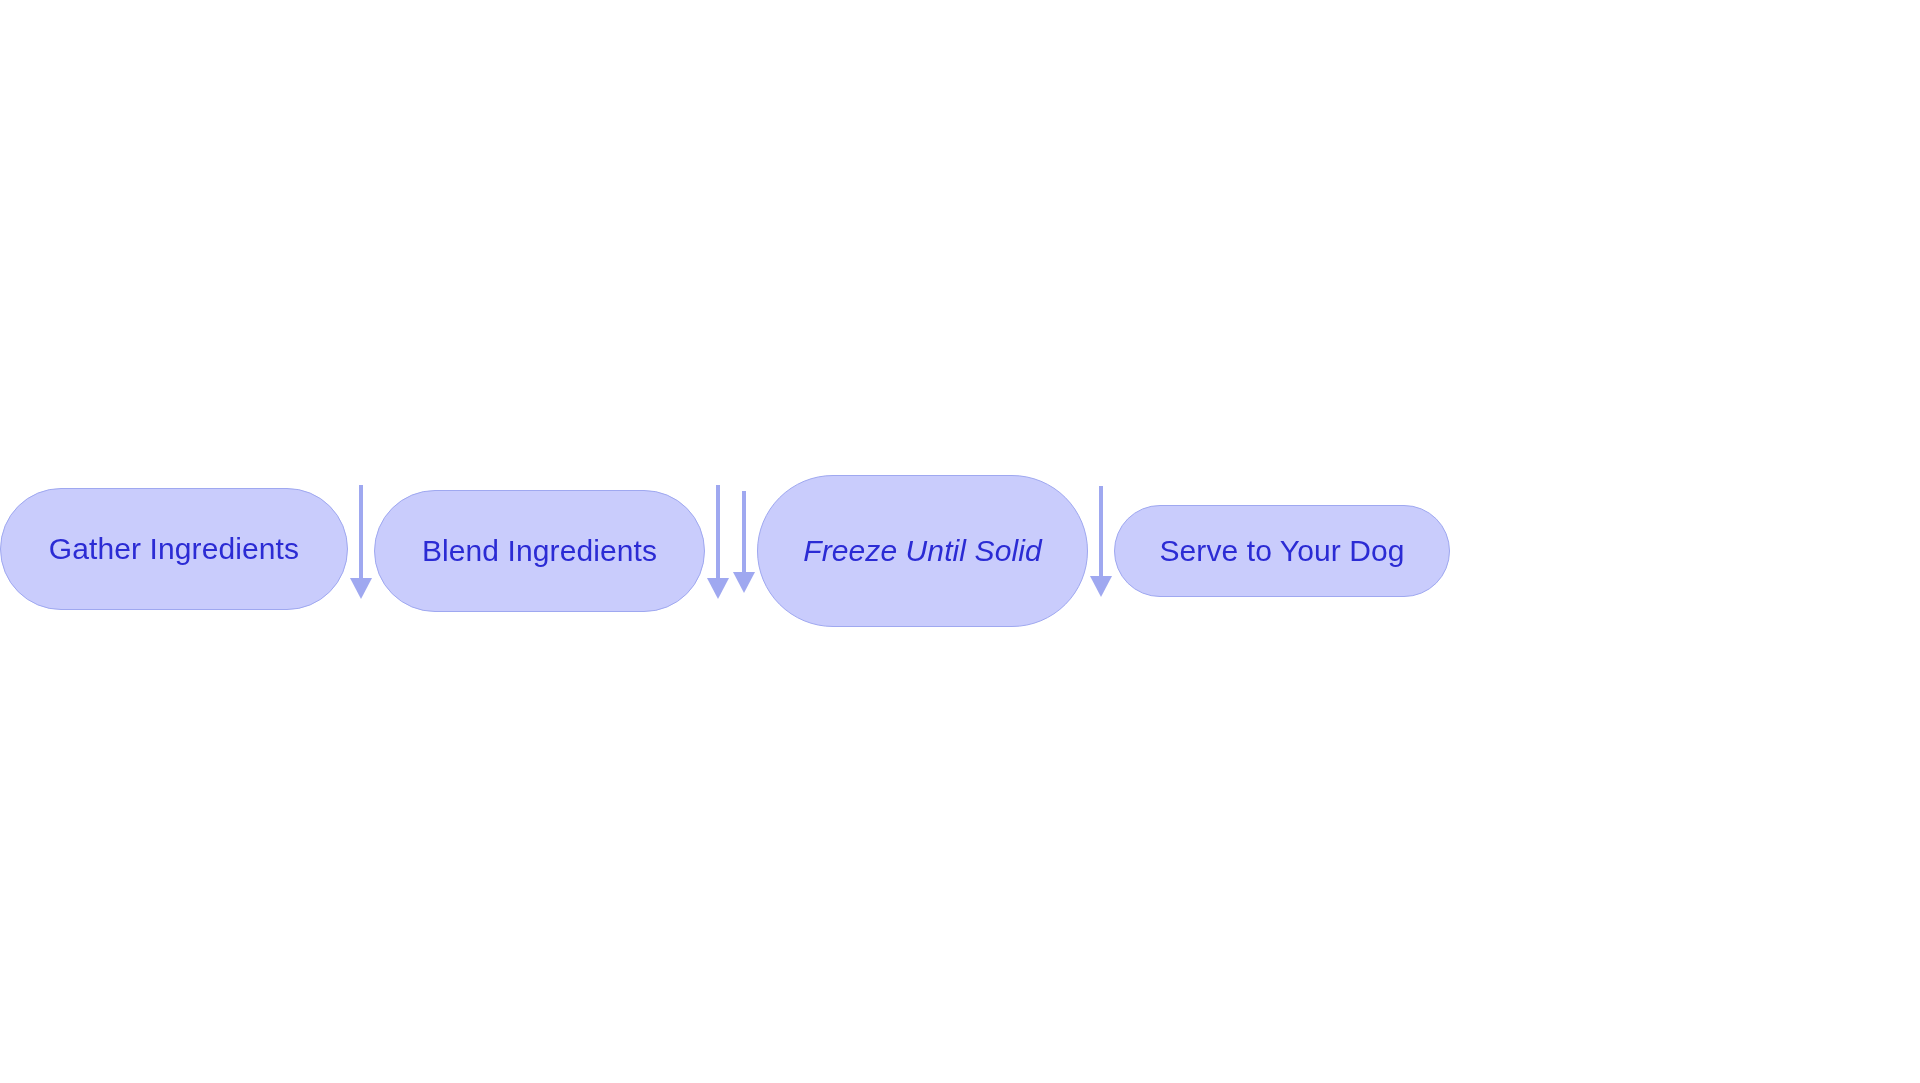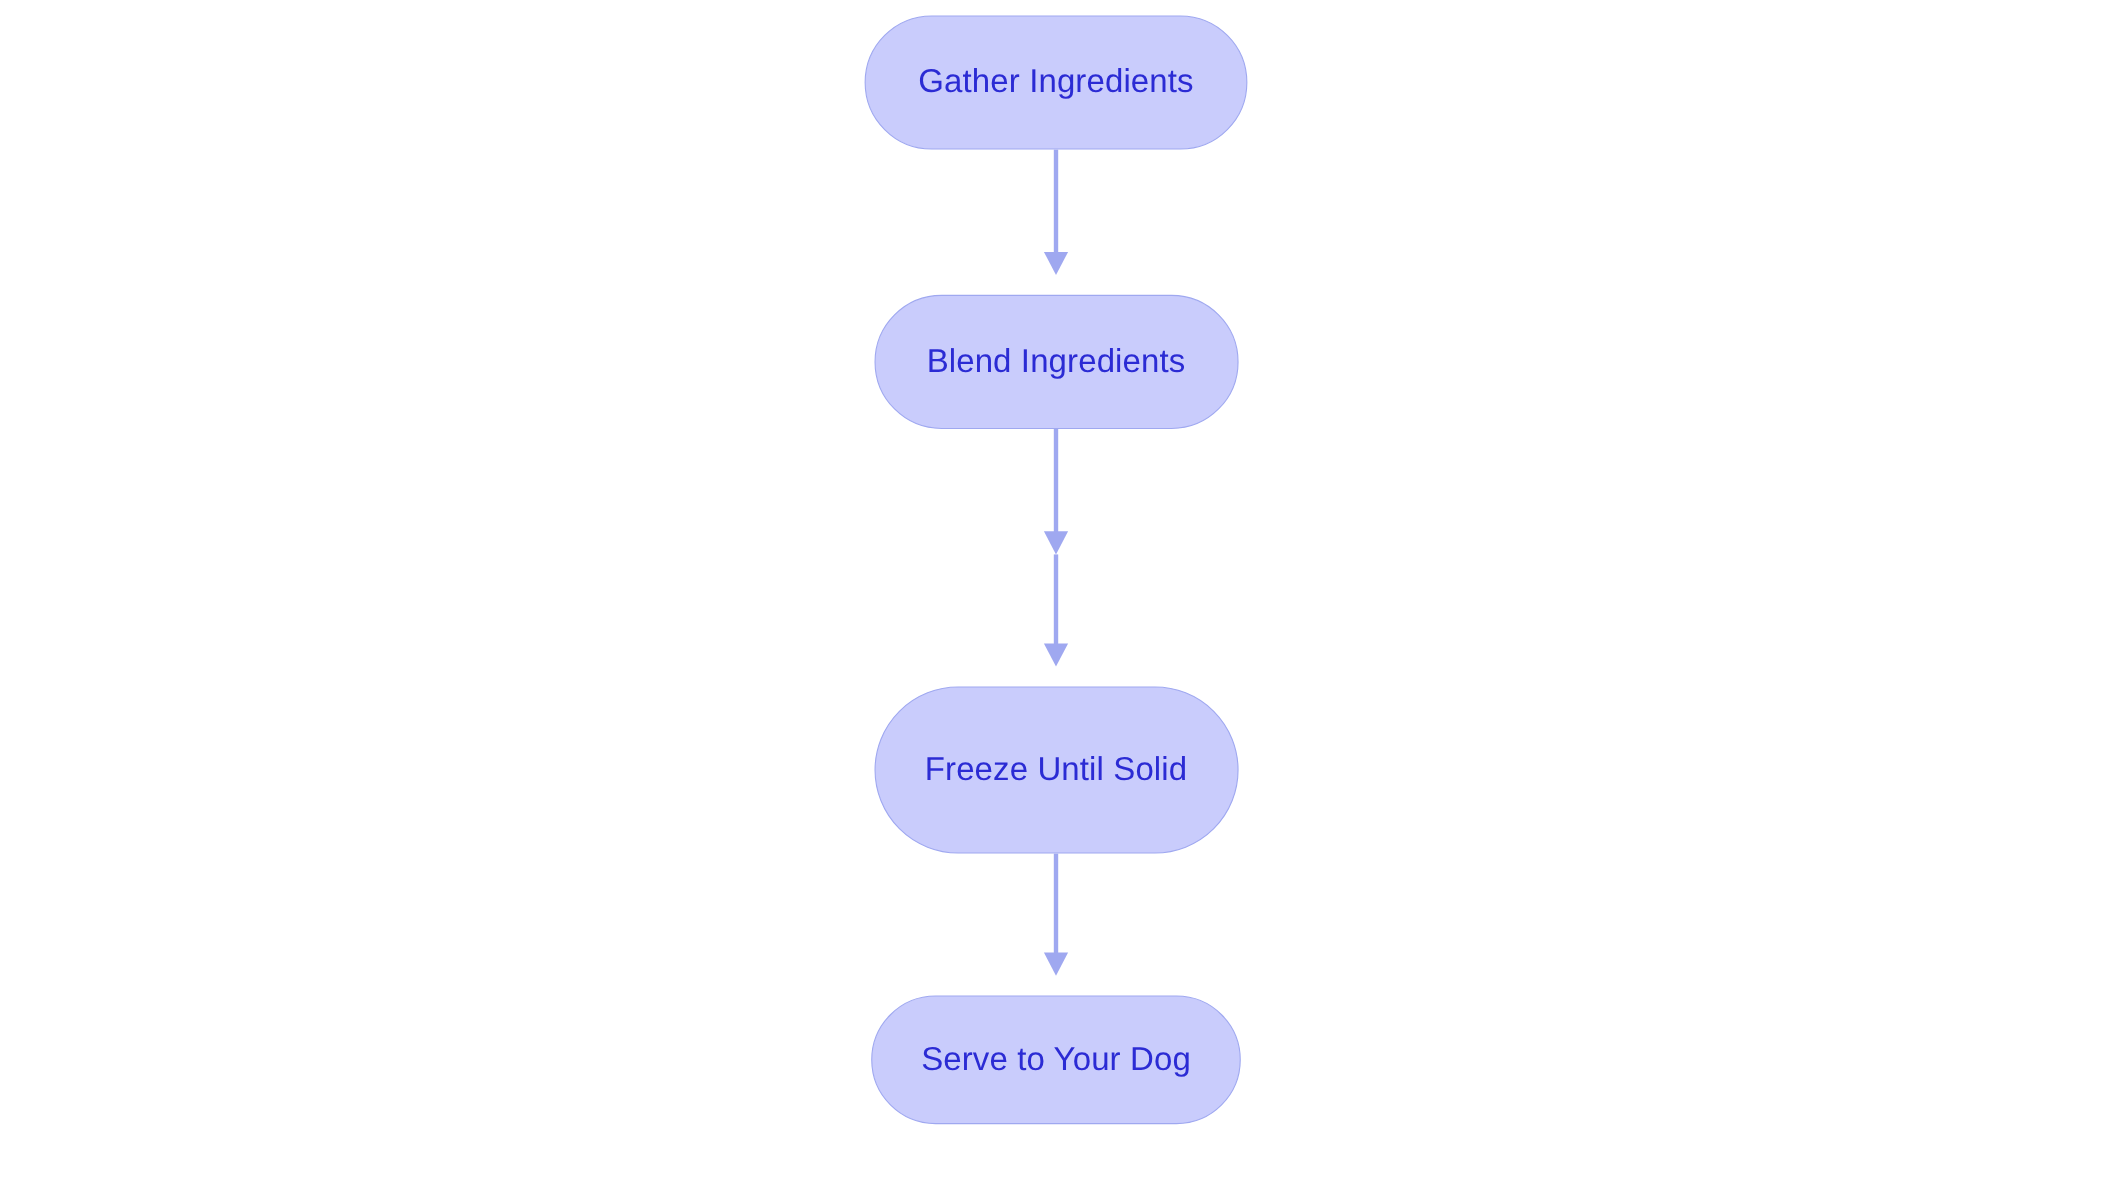--- a/index.html
+++ b/index.html
@@ -22,21 +22,21 @@
     background: #ffffff;
   }
 
   .flow-column {
     position: absolute;
     left: 0;
     top: 0;
     width: 1920px;
     height: 1083px;
     display: flex;
-    flex-direction: column;
+    flex-direction: row;
     align-items: center;
   }
 
   
   .node {
     position: relative;
     box-sizing: border-box;
     display: flex;
     align-items: center;
     justify-content: center;
@@ -88,23 +88,23 @@
     margin-top: -1px;
   }
 
   
   .node-1 { margin-top: 14px;  width: 348px; height: 122px; }
   .conn-1 { height: 114px; }
   .node-2 { width: 331px; height: 122px; }
   .conn-2 { height: 114px; }
   .node-3 { width: 417px; height: 122px; }
   .conn-3 { height: 102px; }
-  .node-4 { width: 331px; height: 152px; }
+  .node-4 { width: 331px; height: 152px; font-style: italic; }
   .conn-4 { height: 111px; }
-  .node-5 { width: 336px; height: 117px; }
+  .node-5 { width: 336px; height: 92px; }
 </style>
 </head>
 <body>
 
 <div id="flow-canvas">
   <div class="flow-column">
 
     <div class="node node-1">
       <span class="node-label">Gather Ingredients</span>
     </div>

